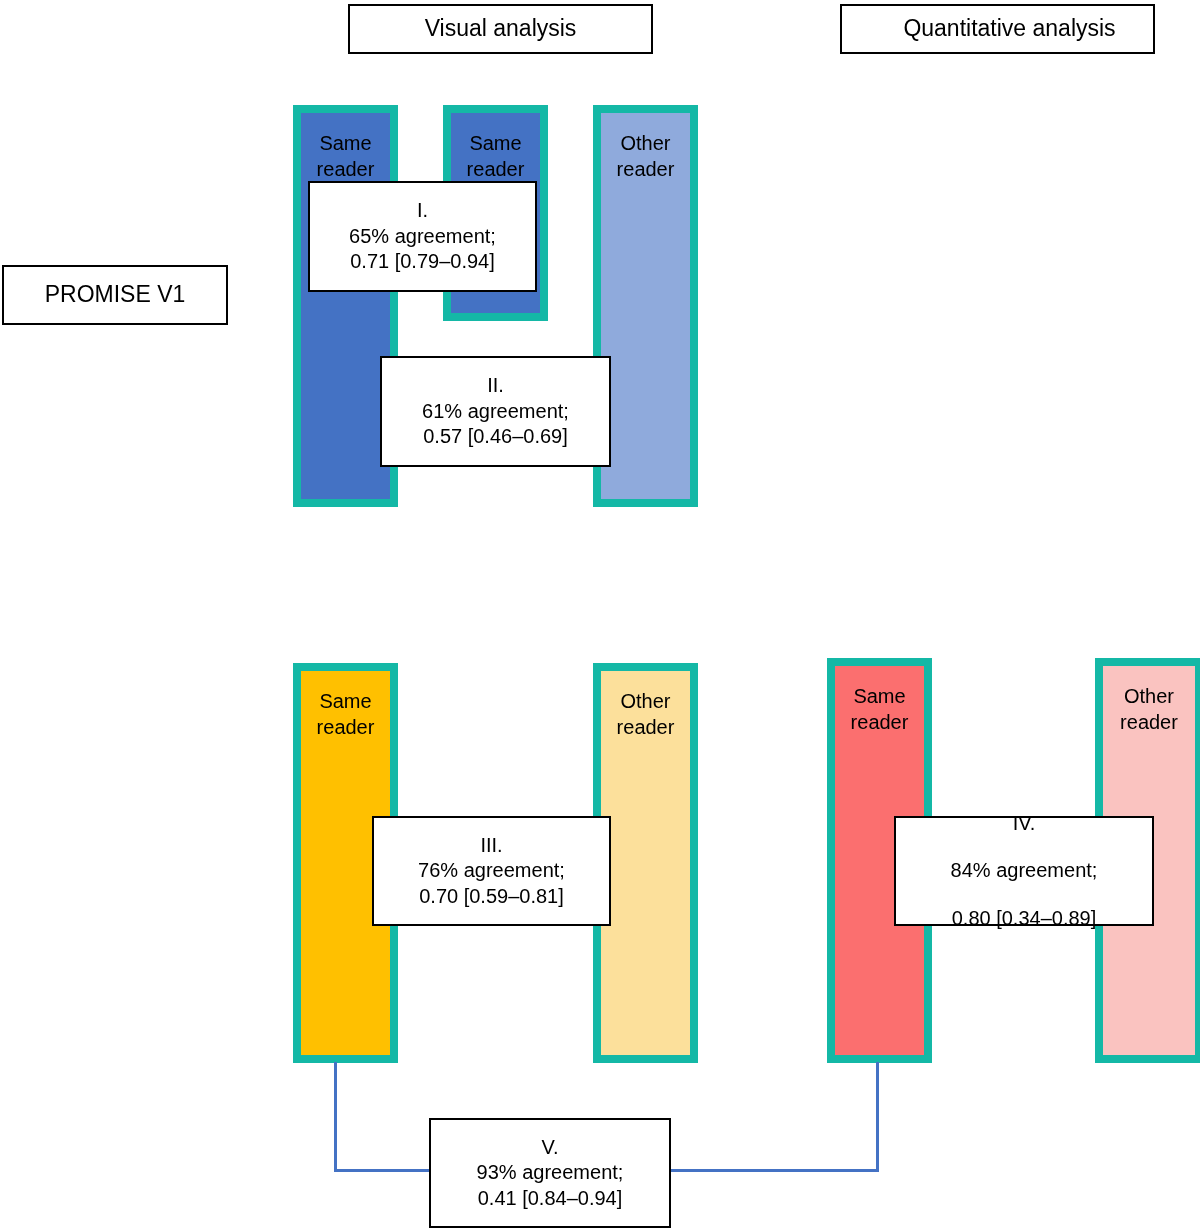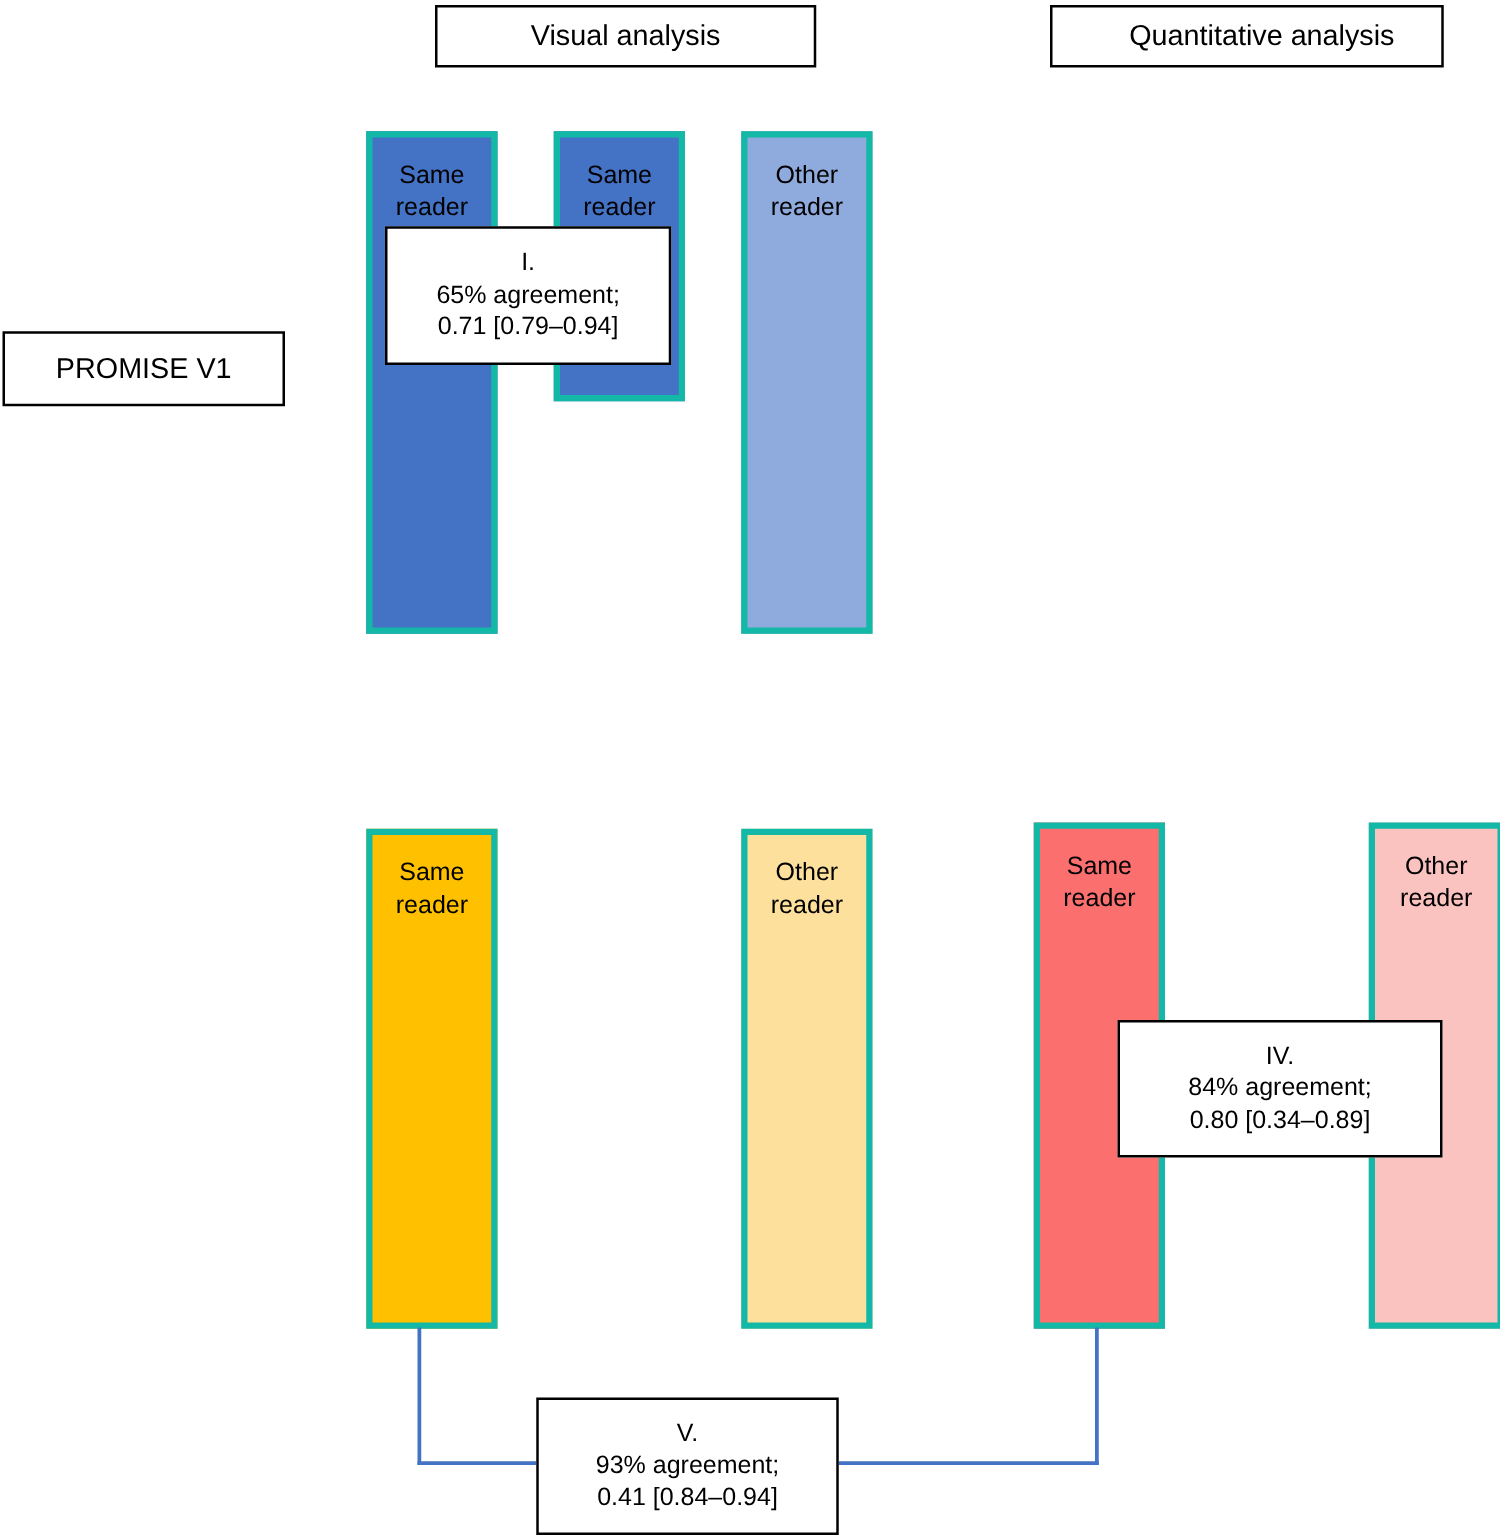--- a/index.html
+++ b/index.html
@@ -34,21 +34,21 @@
   .rowlabel-box { font-size: 23px; }
   .result-box {
     font-size: 20px;
     flex-direction: column;
     padding: 6px 10px;
   }
   .result-box .r-line { display: block; white-space: nowrap; }
 
   
   .bar {
-    border: 5px solid #14b8a6;
+    border: 8px solid #14b8a6;
     display: flex;
     align-items: flex-start;
     justify-content: center;
     text-align: center;
     font-size: 20px;
     line-height: 1.28;
     padding-top: 18px;
   }
   .bar .bar-label { display: block; }
 
@@ -109,20 +109,25 @@
       <span>reader</span>
     </span>
   </div>
 
   <div class="abs plain-box result-box layer-boxes" style="left:308px; top:181px; width:229px; height:111px;">
     <span class="r-line">I.</span>
     <span class="r-line">65% agreement;</span>
     <span class="r-line">0.71 [0.79–0.94]</span>
   </div>
 
+  <div class="abs plain-box result-box layer-boxes" style="left:380px; top:356px; width:231px; height:111px;">
+    <span class="r-line">II.</span>
+    <span class="r-line">61% agreement;</span>
+    <span class="r-line">0.57 [0.46–0.69]</span>
+  </div>
 
   <div class="abs bar c-orange layer-bars" style="left:293px; top:663px; width:105px; height:400px;">
     <span class="bar-label">
       <span>Same</span><br>
       <span>reader</span>
     </span>
   </div>
 
   <div class="abs bar c-lightyell layer-bars" style="left:593px; top:663px; width:105px; height:400px;">
     <span class="bar-label">
@@ -144,22 +149,27 @@
       <span>reader</span>
     </span>
   </div>
 
   <div class="abs conn conn-v layer-conn" style="left:334px; top:1062px; width:3px; height:110px;"></div>
   <div class="abs conn conn-h layer-conn" style="left:334px; top:1169px; width:130px; height:3px;"></div>
 
   <div class="abs conn conn-v layer-conn" style="left:876px; top:1062px; width:3px; height:110px;"></div>
   <div class="abs conn conn-h layer-conn" style="left:660px; top:1169px; width:219px; height:3px;"></div>
 
+  <div class="abs plain-box result-box layer-boxes" style="left:372px; top:816px; width:239px; height:110px;">
+    <span class="r-line">III.</span>
+    <span class="r-line">76% agreement;</span>
+    <span class="r-line">0.70 [0.59–0.81]</span>
+  </div>
 
-  <div class="abs plain-box result-box layer-boxes" style="left:894px; top:816px; width:260px; height:110px;">
+  <div class="abs plain-box result-box layer-boxes" style="left:894px; top:816px; width:260px; height:110px;gap:22px;">
     <span class="r-line">IV.</span>
     <span class="r-line">84% agreement;</span>
     <span class="r-line">0.80 [0.34–0.89]</span>
   </div>
 
   <div class="abs plain-box result-box layer-boxes" style="left:429px; top:1118px; width:242px; height:110px;">
     <span class="r-line">V.</span>
     <span class="r-line">93% agreement;</span>
     <span class="r-line">0.41 [0.84–0.94]</span>
   </div>

